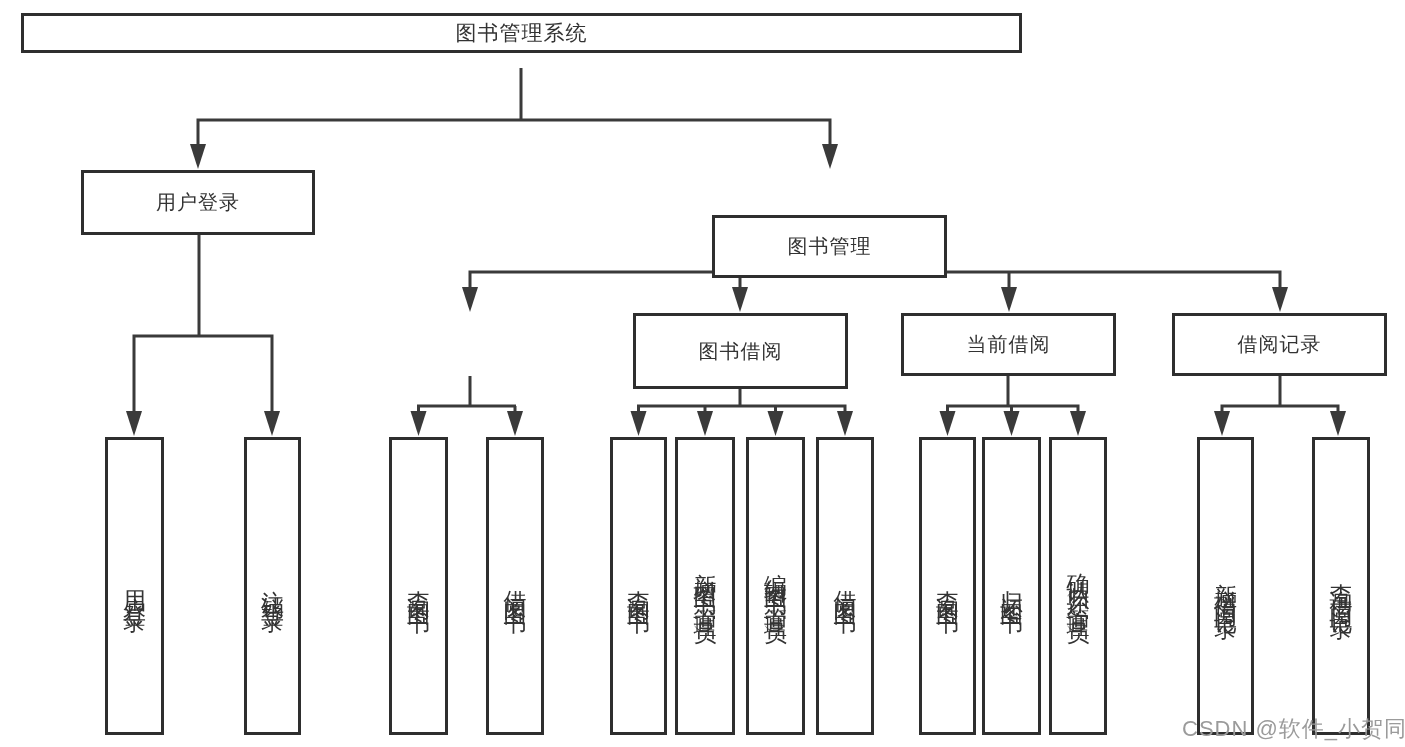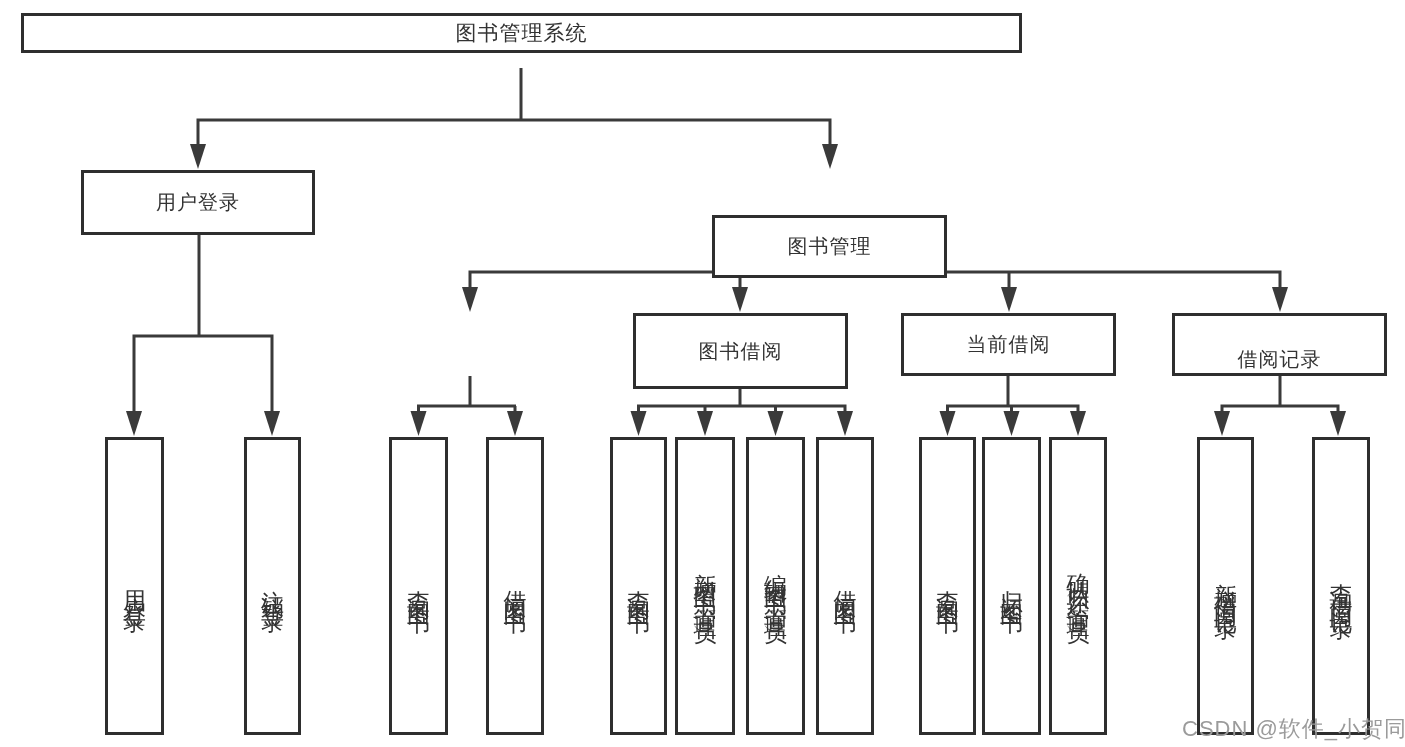--- a/index.html
+++ b/index.html
@@ -128,21 +128,21 @@
   <div class="node h" style="left:712px; top:170px; width:235px; height:63px;margin-top:45px;">
     <span class="label">图书管理</span>
   </div>
 
   <div class="node h" style="left:633px; top:313px; width:215px; height:76px;">
     <span class="label">图书借阅</span>
   </div>
   <div class="node h" style="left:901px; top:313px; width:215px; height:63px;text-align:center;">
     <span class="label">当前借阅</span>
   </div>
-  <div class="node h" style="left:1172px; top:313px; width:215px; height:63px;align-items:flex-end;">
+  <div class="node h" style="left:1172px; top:313px; width:215px; height:63px;">
     <span class="label">借阅记录</span>
   </div>
 
   <div class="node v" style="left:105px; top:437px; width:59px; height:298px;">
     <span class="label">用户登录</span>
   </div>
   <div class="node v" style="left:244px; top:437px; width:57px; height:298px;">
     <span class="label">注销登录</span>
   </div>
 

